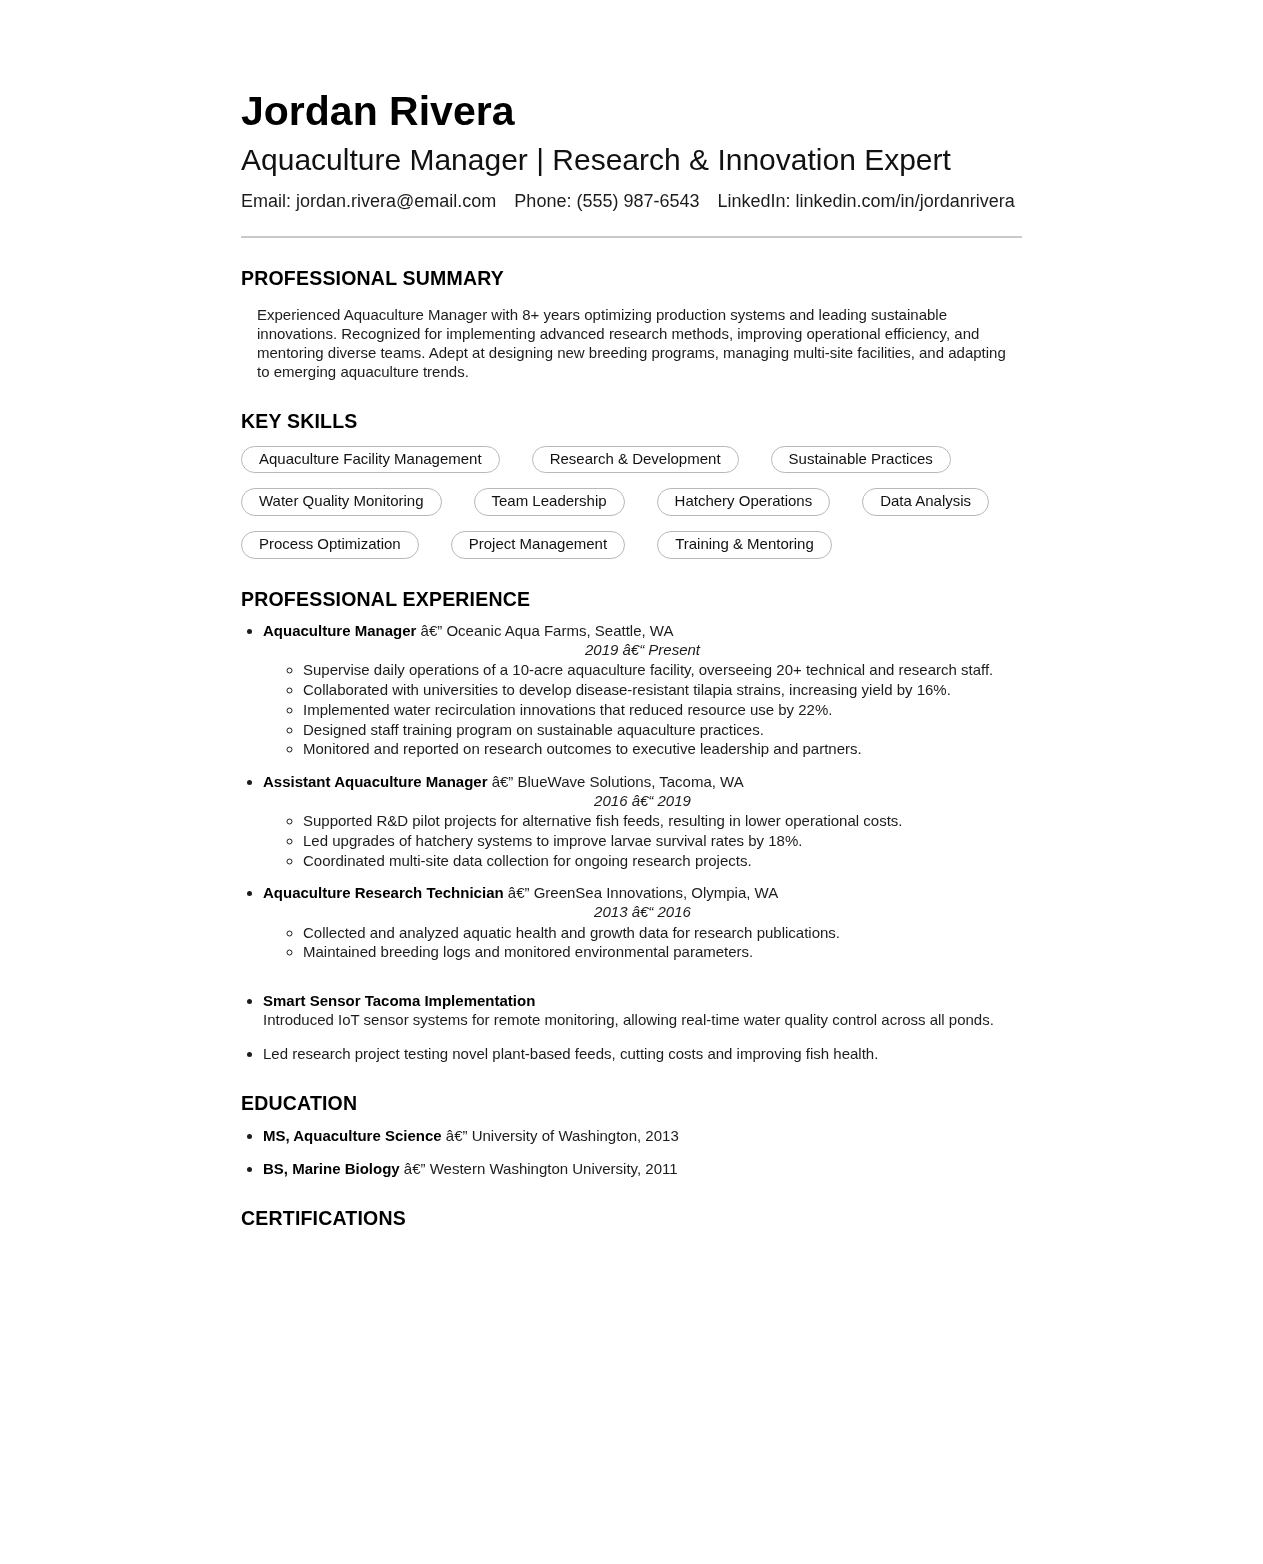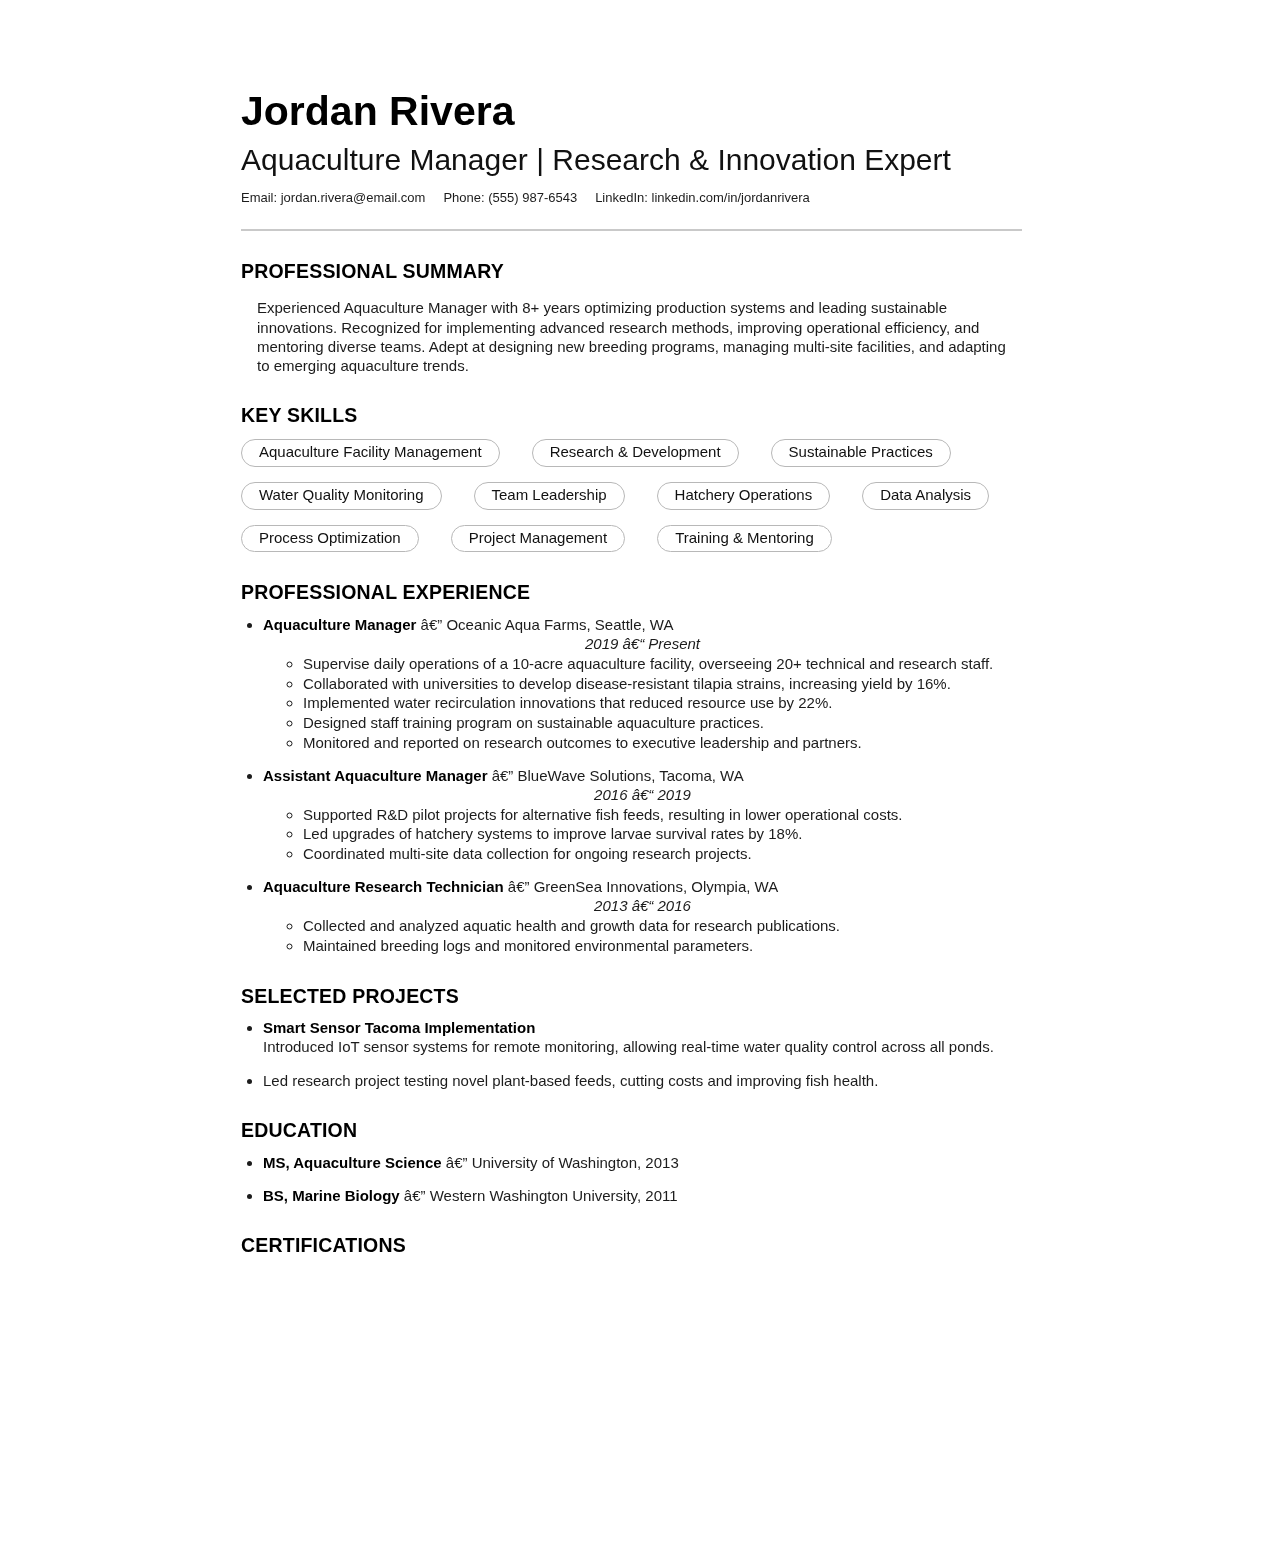--- a/index.html
+++ b/index.html
@@ -31,21 +31,21 @@
     font-size: 30px;
     font-weight: 400;
     color: #111111;
     line-height: 1.3;
     margin-top: 5px;
   }
   .contact-row {
     display: flex;
     flex-wrap: wrap;
     column-gap: 18px;
-    font-size: 13px;
+    font-size: 18px;
     line-height: 1.3;
     margin-top: 11px;
   }
   .location-row {
     font-size: 15px;
     line-height: 1.3;
     margin-top: 17px;
   }
   hr.divider {
     border: none;
@@ -182,21 +182,20 @@
         <div class="job-dates">2013 â€“ 2016</div>
         <ul class="sub-list">
           <li>Collected and analyzed aquatic health and growth data for research publications.</li>
           <li>Maintained breeding logs and monitored environmental parameters.</li>
         </ul>
       </li>
     </ul>
   </section>
 
   <section>
-    <h2 class="section-heading">SELECTED PROJECTS</h2>
     <ul class="top-list projects-list">
       <li>
         <div class="proj-title">
           <strong>Smart Sensor Tacoma Implementation</strong>
         </div>
         <div>Introduced IoT sensor systems for remote monitoring, allowing real-time water quality control across all ponds.</div>
       </li>
       <li>
         <div>Led research project testing novel plant-based feeds, cutting costs and improving fish health.</div>
       </li>

